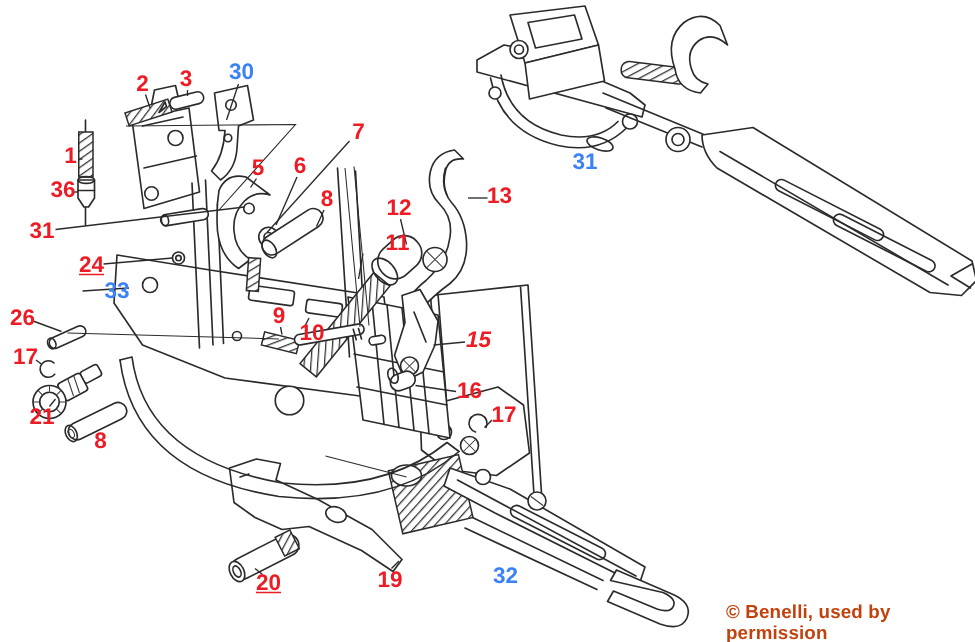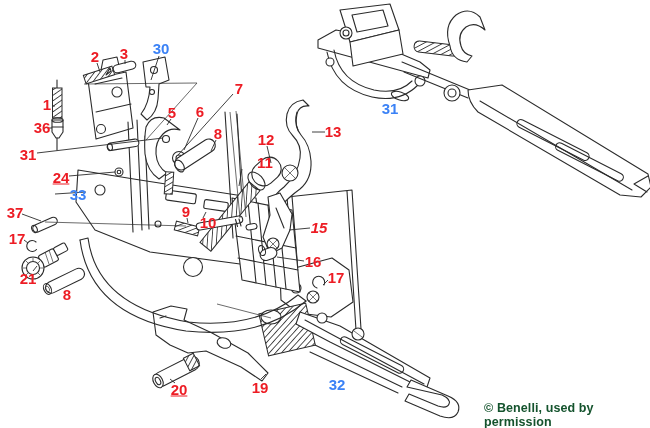--- a/index.html
+++ b/index.html
@@ -4,21 +4,21 @@
 <style>
   html,body{margin:0;padding:0;background:#fff;}
   .stage{position:relative;width:650px;height:428px;background:#ffffff;overflow:hidden;
          font-family:"Liberation Sans",sans-serif;}
   .stage svg{position:absolute;left:0;top:0;}
   #labels{position:absolute;left:0;top:0;width:650px;height:428px;pointer-events:none;}
   .lbl{position:absolute;transform:translate(-50%,-50%);font-size:15px;font-weight:700;
        line-height:1;white-space:nowrap;}
   .lbl.red{color:#ed1c24;}
   .lbl.black{color:#3b82f6;}
-  .credit{position:absolute;font-size:12.5px;font-weight:600;color:#14532d;letter-spacing:.1px;}
+  .credit{position:absolute;font-size:12.5px;font-weight:600;color:#c2410c;letter-spacing:.1px;}
   .ln{fill:none;stroke:#2b2b2b;stroke-width:1.1;stroke-linejoin:round;stroke-linecap:round;}
   .wh{fill:#ffffff;stroke:#2b2b2b;stroke-width:1.1;stroke-linejoin:round;}
   .thin{fill:none;stroke:#3a3a3a;stroke-width:.7;}
 </style>
 </head>
 <body>
 
 <div class="stage">
 
   <svg width="650" height="428" viewBox="0 0 650 428">
@@ -246,21 +246,21 @@
       <div class="lbl red" style="left: 242px; top: 162px; margin-left: 23px;">11</div>
       <div class="lbl red" style="left: 266px; top: 139px;">12</div>
       <div class="lbl red" style="left: 333px; top: 131px;">13</div>
       <div class="lbl red" style="left: 319px; top: 227px; font-style: italic;">15</div>
       <div class="lbl red" style="left: 313px; top: 261px;">16</div>
       <div class="lbl red" style="left: 17px; top: 238px;">17</div>
       <div class="lbl red" style="left: 336px; top: 277px;">17</div>
       <div class="lbl red" style="left: 260px; top: 387px;">19</div>
       <div class="lbl red" style="left: 179px; top: 389px; text-decoration: underline;">20</div>
       <div class="lbl red" style="left: 28px; top: 278px;">21</div>
-      <div class="lbl red" style="left: 15px; top: 212px;">37</div>
+      <div class="lbl red" style="left: 15px; top: 212px;">26</div>
       <div class="lbl red" style="left: 61px; top: 177px; text-decoration: underline;">24</div>
       <div class="lbl red" style="left: 28px; top: 154px;">31</div>
       <div class="lbl red" style="left: 42px; top: 127px;">36</div>
       <div class="lbl black" style="left: 161px; top: 48px;">30</div>
       <div class="lbl black" style="left: 390px; top: 108px;">31</div>
       <div class="lbl black" style="left: 337px; top: 384px;">32</div>
       <div class="lbl black" style="left: 46px; top: 194px; margin-left: 32px;">33</div>
     </div>
 
   <div class="credit" style="left: 484px; top: 401px;">© Benelli, used by permission</div>

